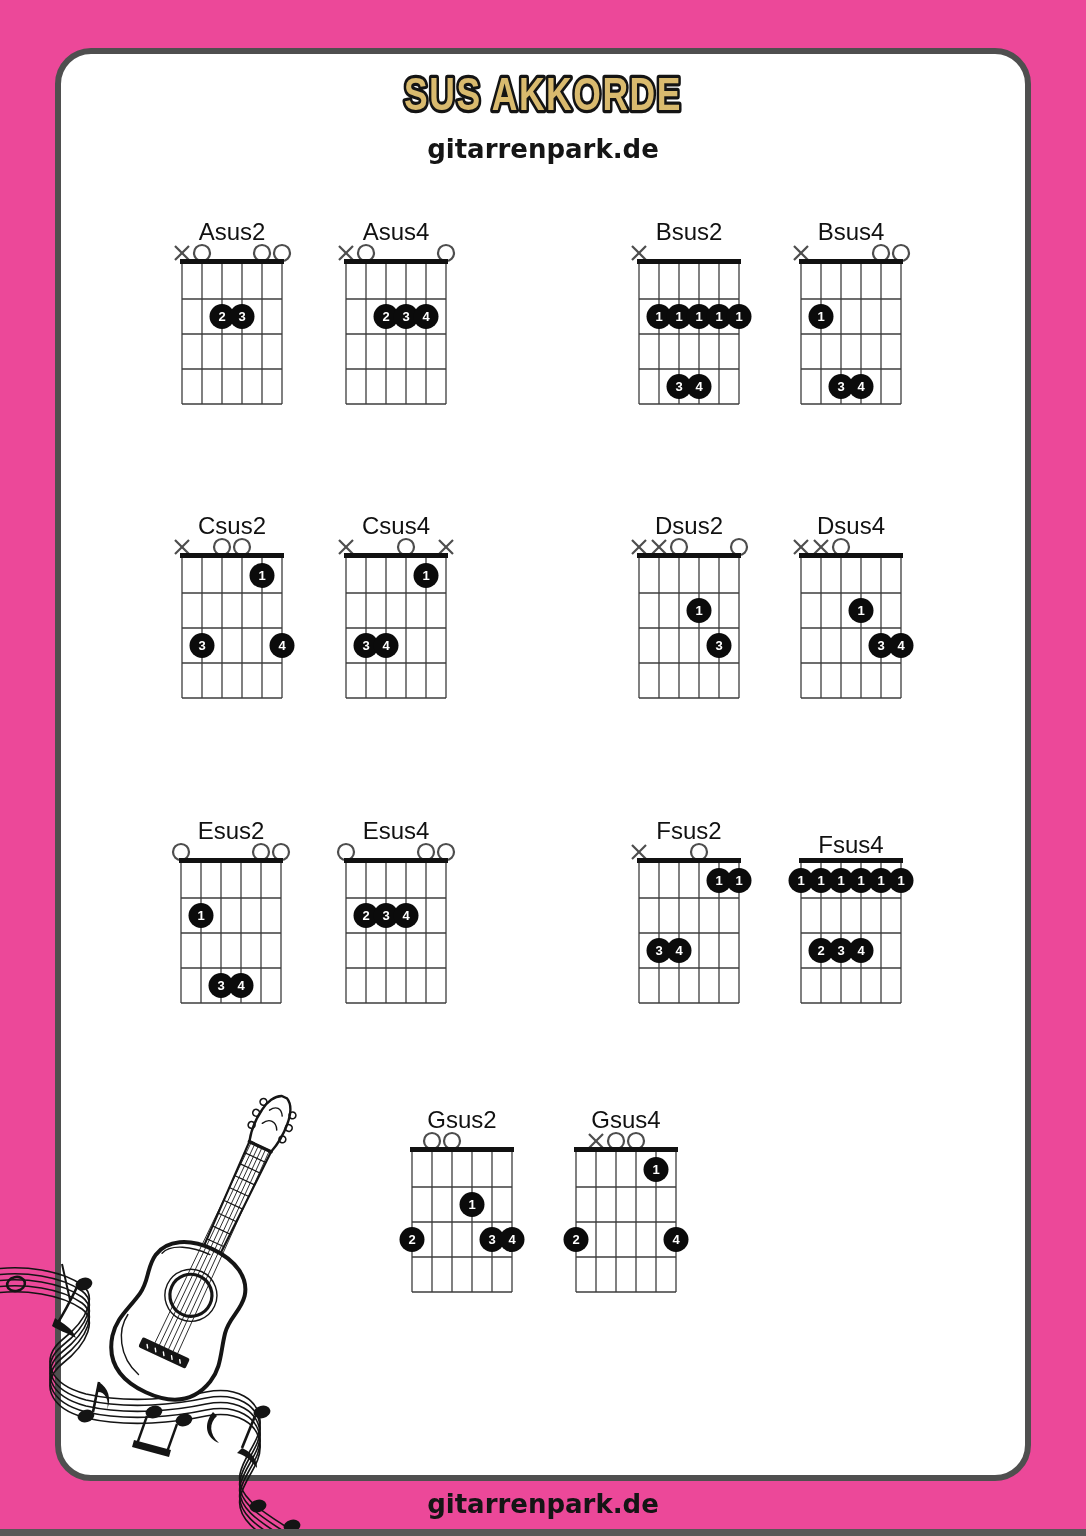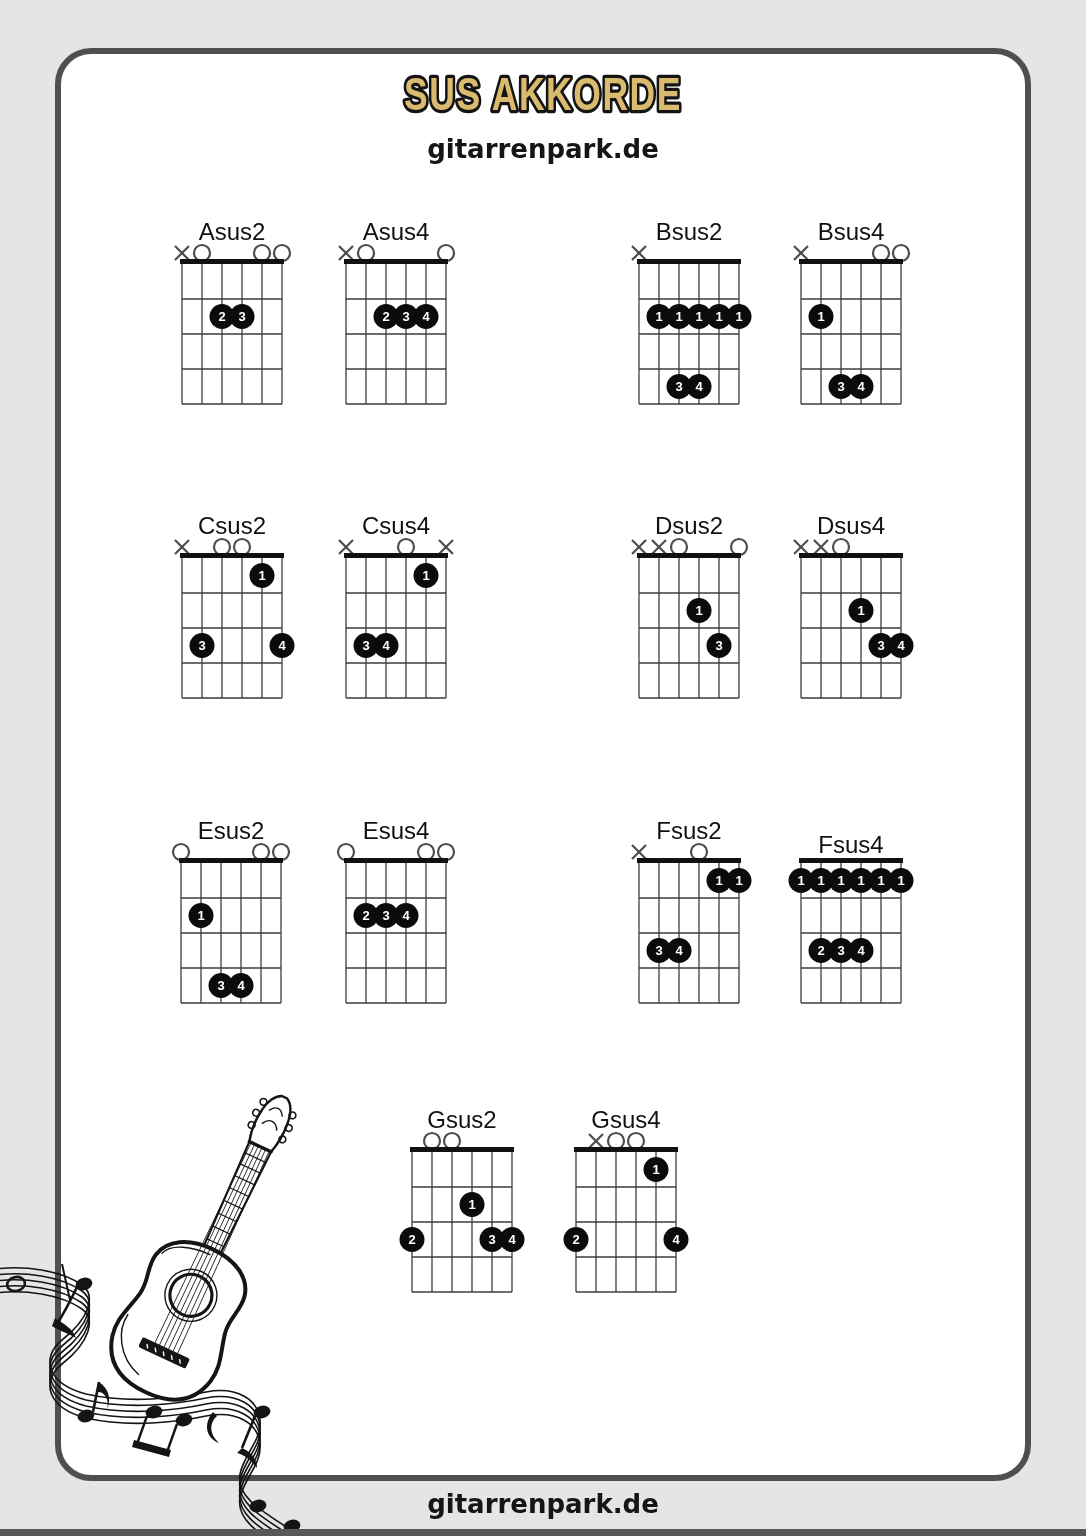--- a/index.html
+++ b/index.html
@@ -1,16 +1,16 @@
 <!DOCTYPE html>
 <html><head>
 <meta charset="utf-8">
 <style>
   html,body{margin:0;padding:0;background:#8f8f8f;}
-  .page{position:relative;width:1086px;height:1536px;background:#e5e5e5;overflow:hidden;
+  .page{position:relative;width:1086px;height:1536px;background:#ec4899;overflow:hidden;
         font-family:"Liberation Sans",sans-serif;}
   .card{position:absolute;left:55px;top:48px;width:976px;height:1433px;box-sizing:border-box;
         background:#ffffff;border:6px solid #4f4f4f;border-radius:36px;}
   .title-svg{position:absolute;left:0;top:58px;width:1086px;height:72px;pointer-events:none;}
   .subtitle{position:absolute;left:0;top:134px;width:1086px;text-align:center;
             font-family:"DejaVu Sans",sans-serif;font-weight:bold;font-size:26px;color:#151515;}
   .footer{position:absolute;left:0;top:1489px;width:1086px;text-align:center;
           font-family:"DejaVu Sans",sans-serif;font-weight:bold;font-size:26px;color:#151515;}
   .bottom-strip{position:absolute;left:0;bottom:0;width:1086px;height:7px;background:#585858;}
   .chord-area{position:absolute;left:0;top:0;width:1086px;height:1296px;}

